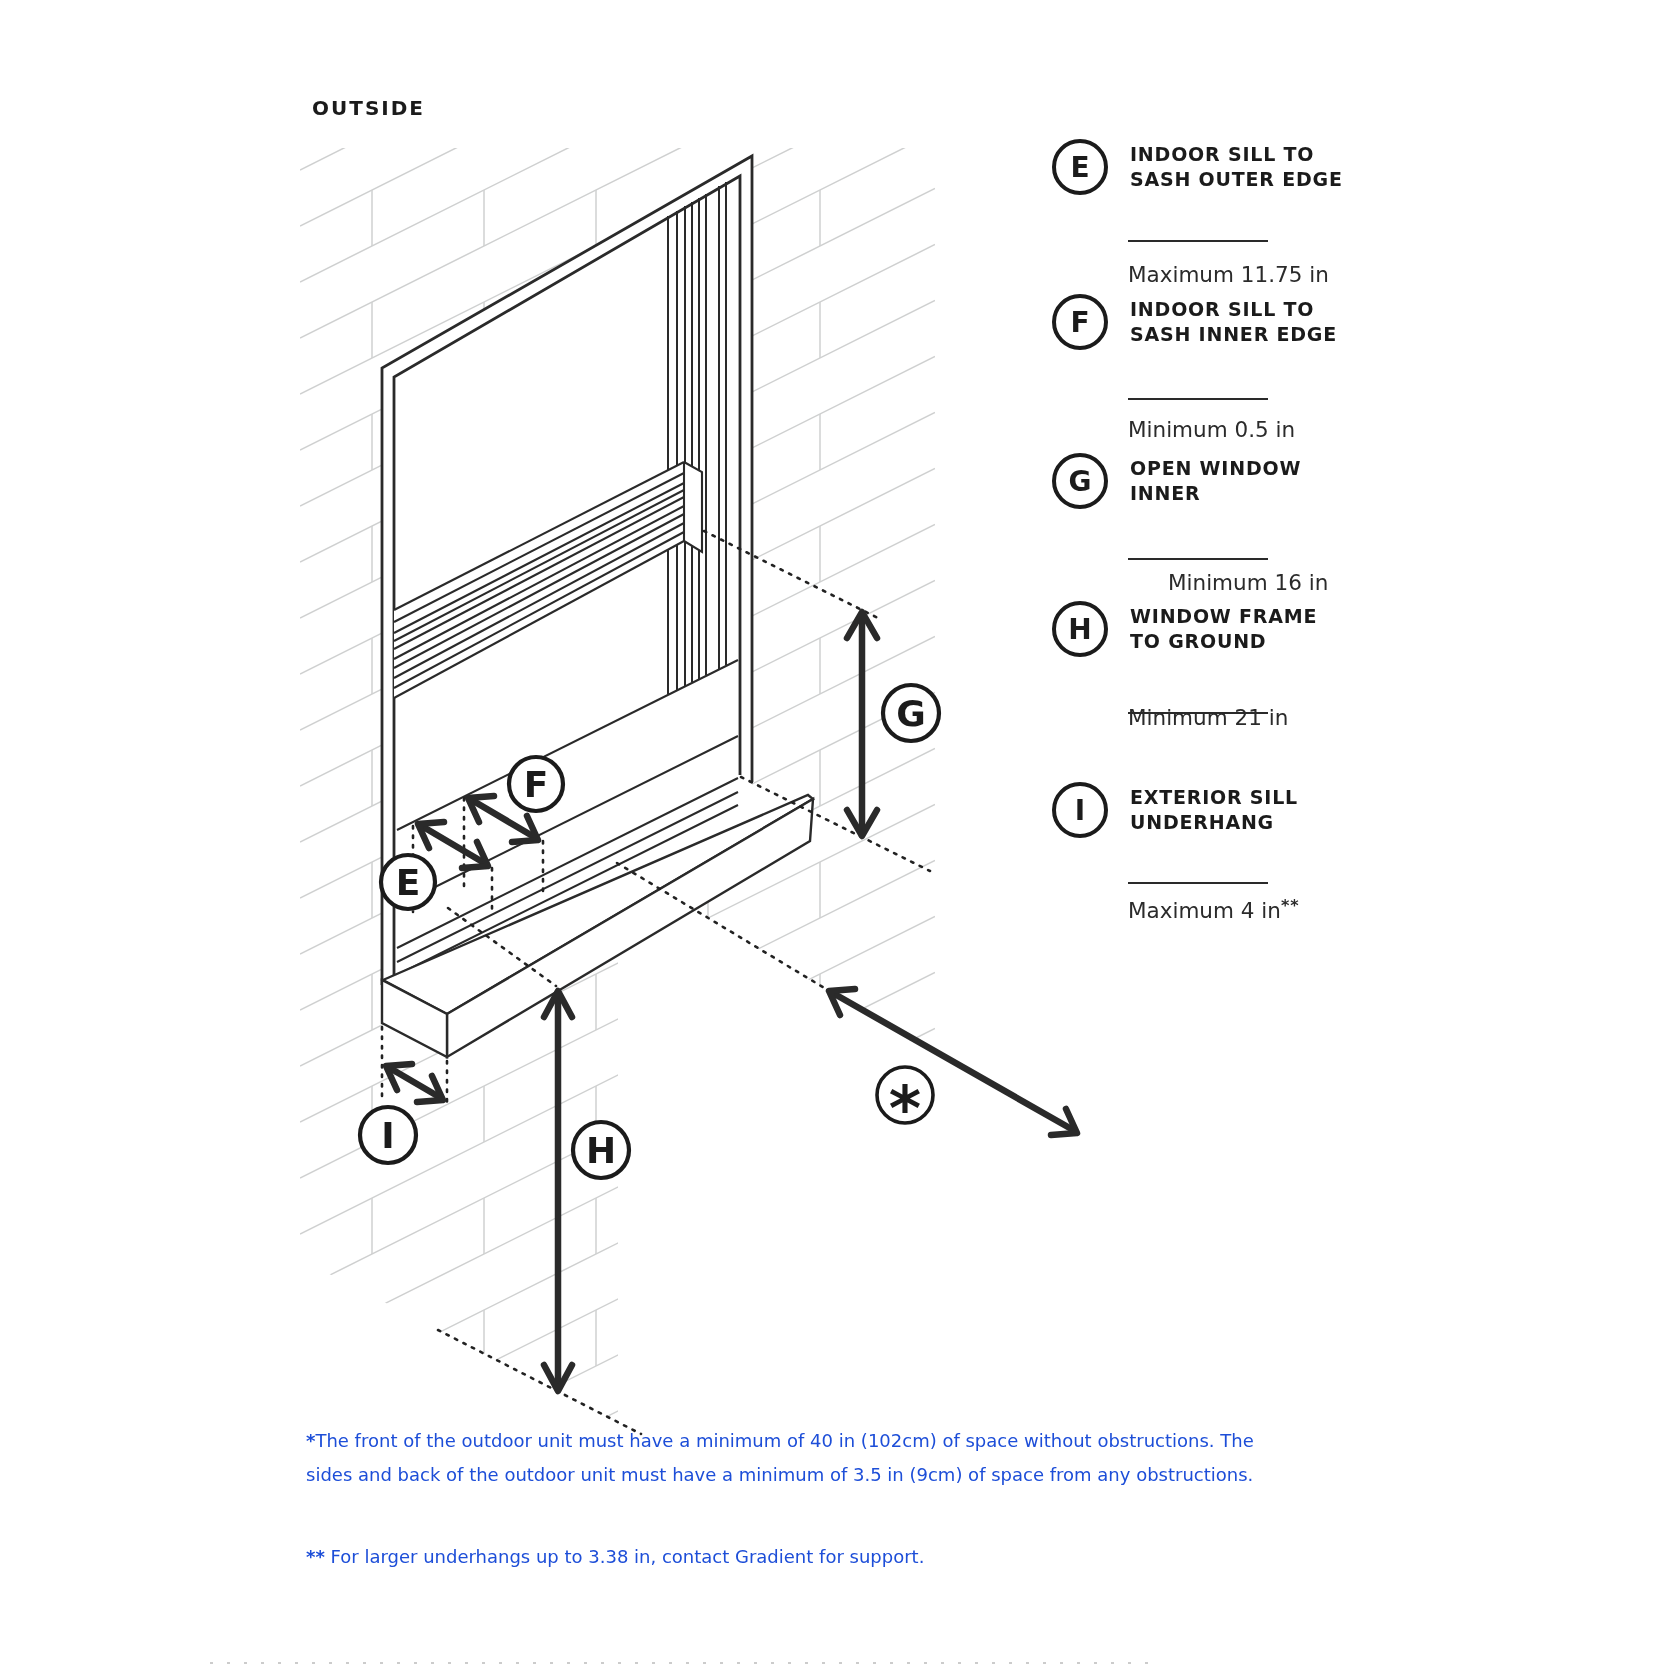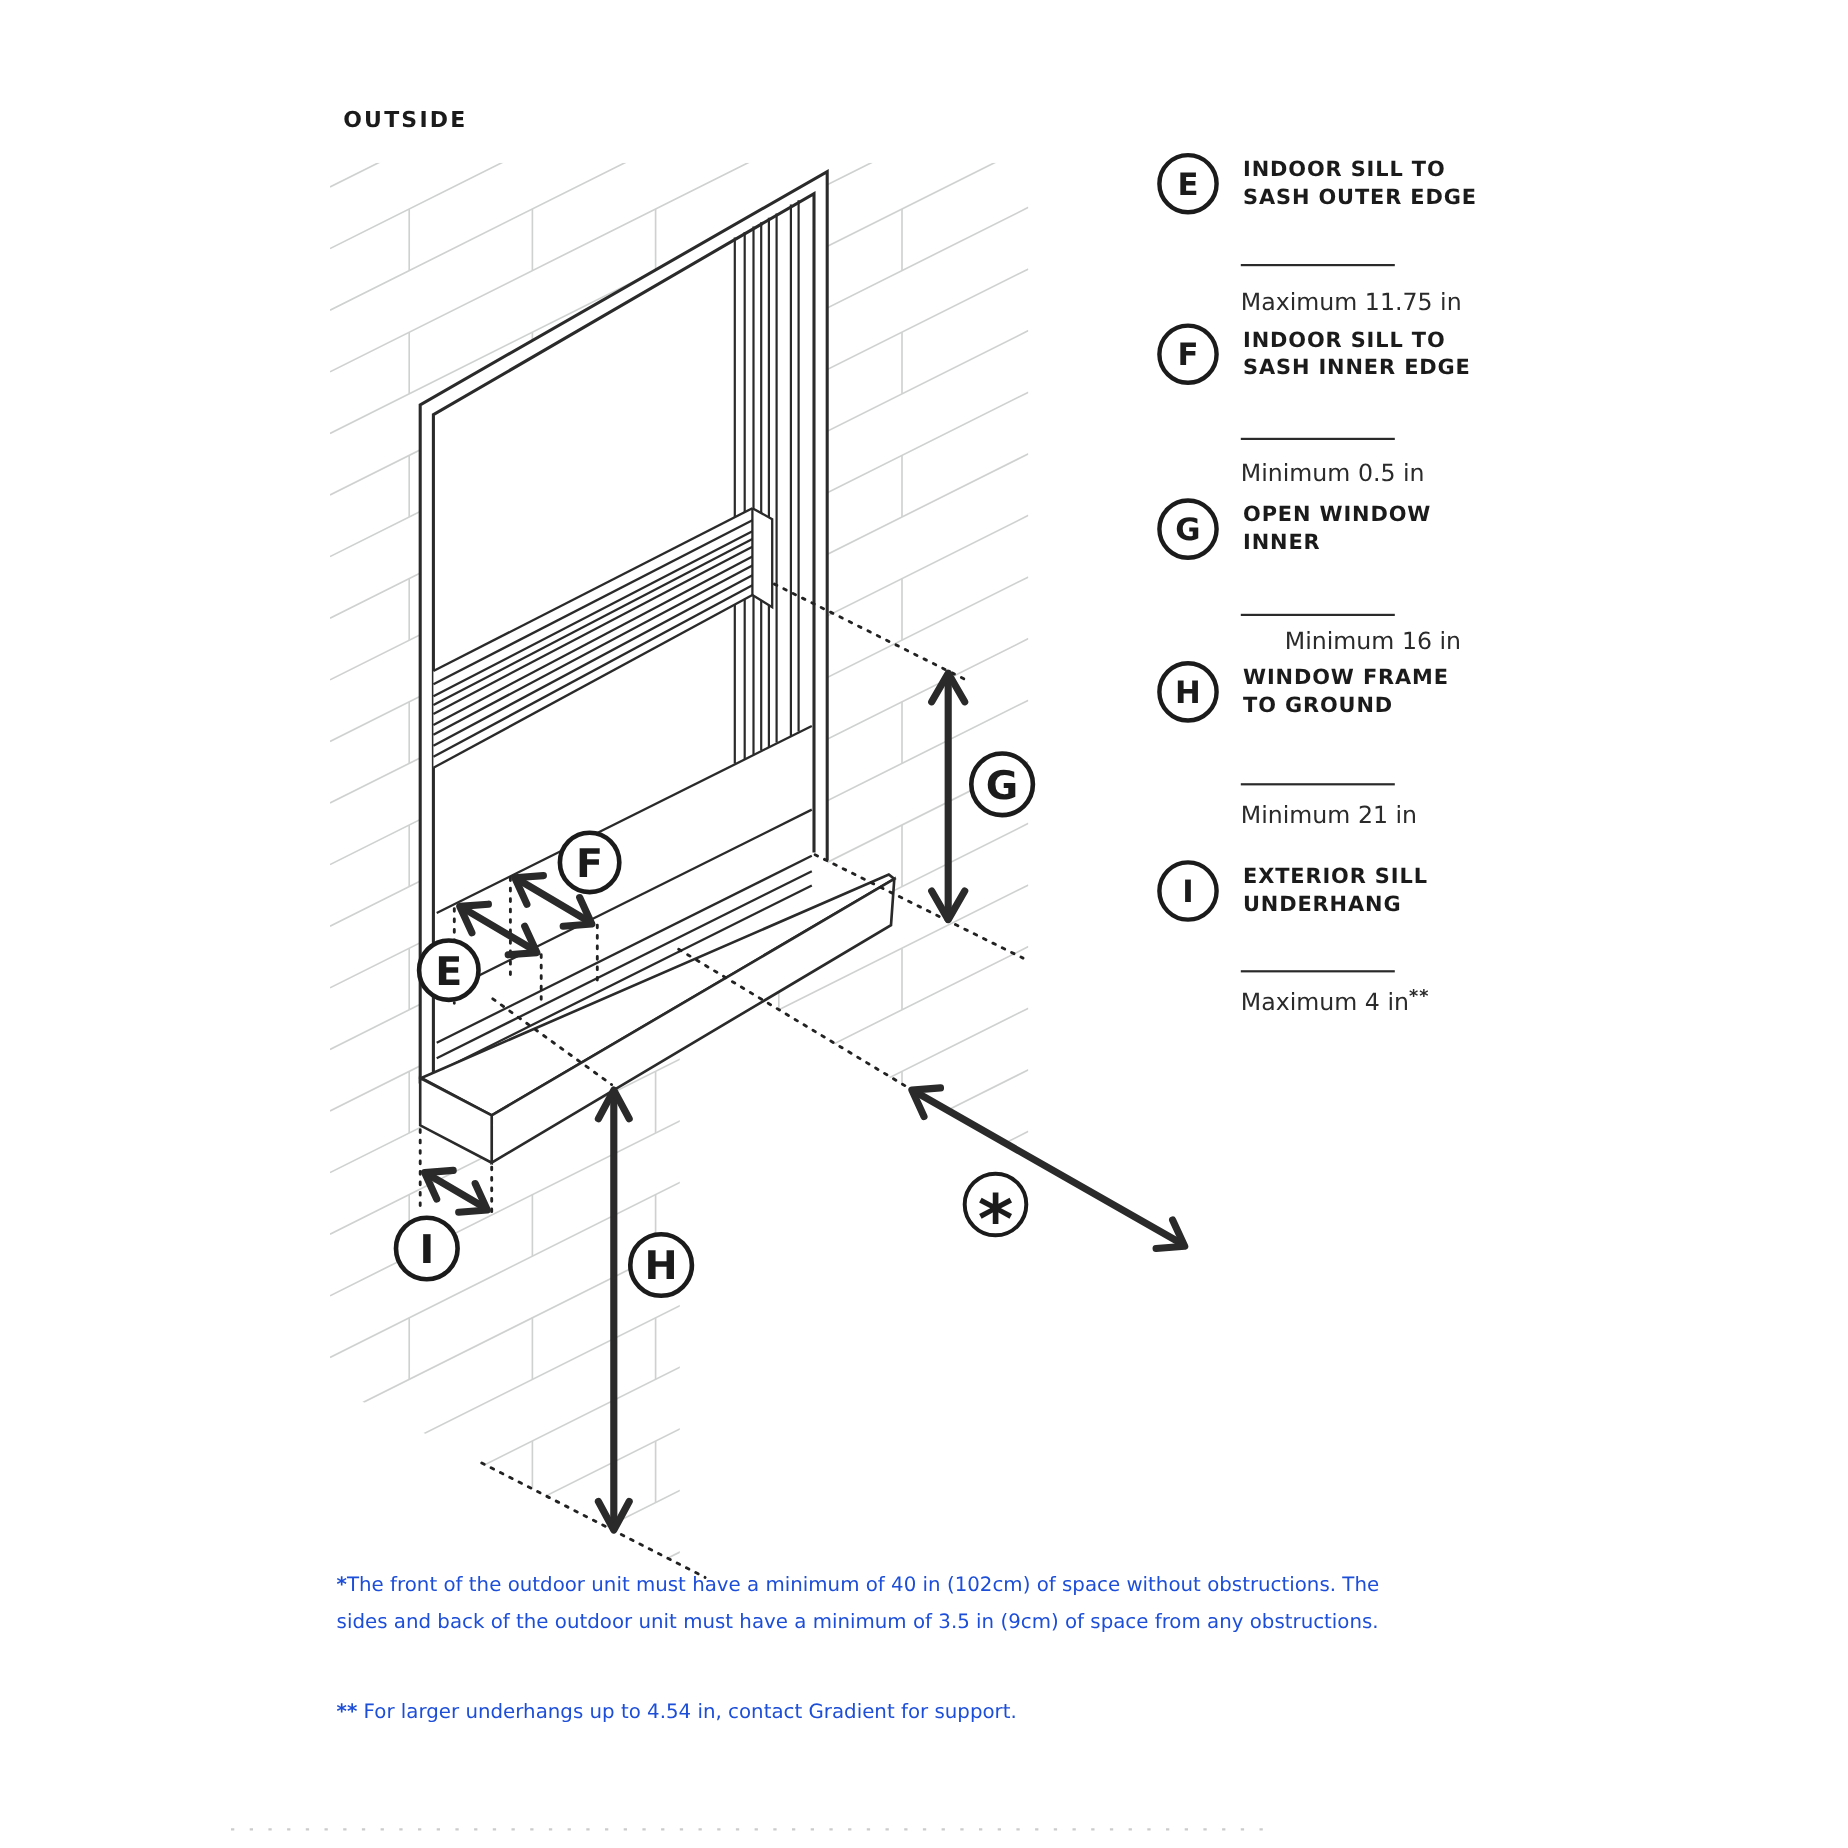--- a/index.html
+++ b/index.html
@@ -290,26 +290,26 @@
 <div class="leg-value" style="top:568px;margin-left:40px;"><span>Minimum 16 in</span><sup></sup></div>
 
 <div class="leg-row" style="top:601px;">
   <div class="leg-circle">H</div>
   <div class="leg-label">
     <div>WINDOW FRAME</div>
     <div>TO GROUND</div>
   </div>
 </div>
 <div class="leg-rule" style="top:712px;"></div>
-<div class="leg-value" style="top:726px;"><span>Minimum 21 in</span><sup></sup></div>
+<div class="leg-value" style="top:703px;"><span>Minimum 21 in</span><sup></sup></div>
 
 <div class="leg-row" style="top:782px;">
   <div class="leg-circle">I</div>
   <div class="leg-label">
     <div>EXTERIOR SILL</div>
     <div>UNDERHANG</div>
   </div>
 </div>
 <div class="leg-rule" style="top:882px;"></div>
 <div class="leg-value" style="top:896px;"><span>Maximum 4 in</span><sup>**</sup></div>
 
 <div class="footnote" style="top:1424px;"><b>*</b><span>The front of the outdoor unit must have a minimum of 40 in (102cm) of space without obstructions. The sides and back of the outdoor unit must have a minimum of 3.5 in (9cm) of space from any obstructions.</span></div>
-<div class="footnote" style="top:1540px;"><b>**</b><span> For larger underhangs up to 4.54 in, contact Gradient for support.</span></div>
+<div class="footnote" style="top:1540px;"><b>**</b><span> For larger underhangs up to 3.38 in, contact Gradient for support.</span></div>
 
 </body></html>

